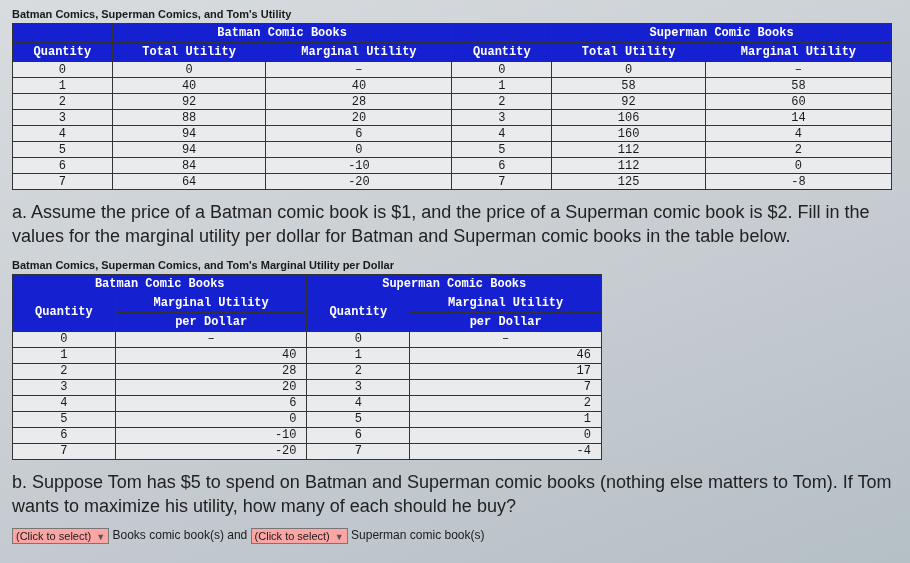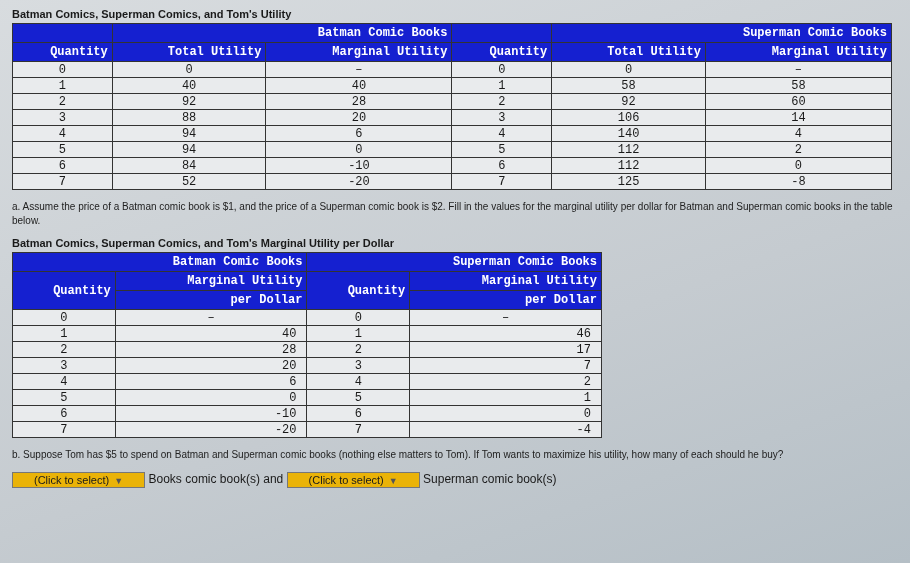--- a/index.html
+++ b/index.html
@@ -23,40 +23,40 @@
   table.wide { width: 880px; }
   table.narrow { width: 590px; }
   th {
     background: #1520d0;
     color: #fff;
     font-family: "Courier New", monospace;
     font-weight: bold;
     font-size: 12px;
     padding: 2px 4px;
     border: 1px solid #333;
-    text-align: right;
+    text-align: center;
     margin-left: 44px;
   }
   th.group { border-bottom: 0; }
   td {
     border: 1px solid #333;
     padding: 0 6px;
     font-family: "Courier New", monospace;
     font-size: 12px;
     text-align: center;
     height: 16px;
     background: #e9ebed;
   }
   td.inputcell { text-align: right; padding-right: 10px; }
-  .para { font-size: 10px; line-height: 1.35; margin: 6px 0 10px 0; color: #222; }
+  .para { font-size: 18px; line-height: 1.35; margin: 6px 0 10px 0; color: #222; }
   .select-box {
     display: inline-block;
     border: 1px solid #777;
-    background: #eab308;
-    padding: 1px 21px;
+    background: #fca5a5;
+    padding: 1px 3px;
     font-size: 11px;
     vertical-align: middle;
   }
   .select-box .arrow { font-size: 9px; margin-left: 2px; color: #555; }
 </style>
 </head>
 <body>
 
 <div class="title">Batman Comics, Superman Comics, and Tom's Utility</div>
 
@@ -108,42 +108,42 @@
         <td>20</td>
         <td>3</td>
         <td>106</td>
         <td>14</td>
       </tr>
       <tr>
         <td>4</td>
         <td>94</td>
         <td>6</td>
         <td>4</td>
-        <td>140</td>
+        <td>160</td>
         <td>4</td>
       </tr>
       <tr>
         <td>5</td>
         <td>94</td>
         <td>0</td>
         <td>5</td>
         <td>112</td>
         <td>2</td>
       </tr>
       <tr>
         <td>6</td>
         <td>84</td>
         <td>-10</td>
         <td>6</td>
         <td>112</td>
         <td>0</td>
       </tr>
       <tr>
         <td>7</td>
-        <td>52</td>
+        <td>64</td>
         <td>-20</td>
         <td>7</td>
         <td>125</td>
         <td>-8</td>
       </tr>
     </tbody>
 </table>
 
 <div class="para">a. Assume the price of a Batman comic book is $1, and the price of a Superman comic book is $2. Fill in the values for the marginal utility per dollar for Batman and Superman comic books in the table below.</div>
 

